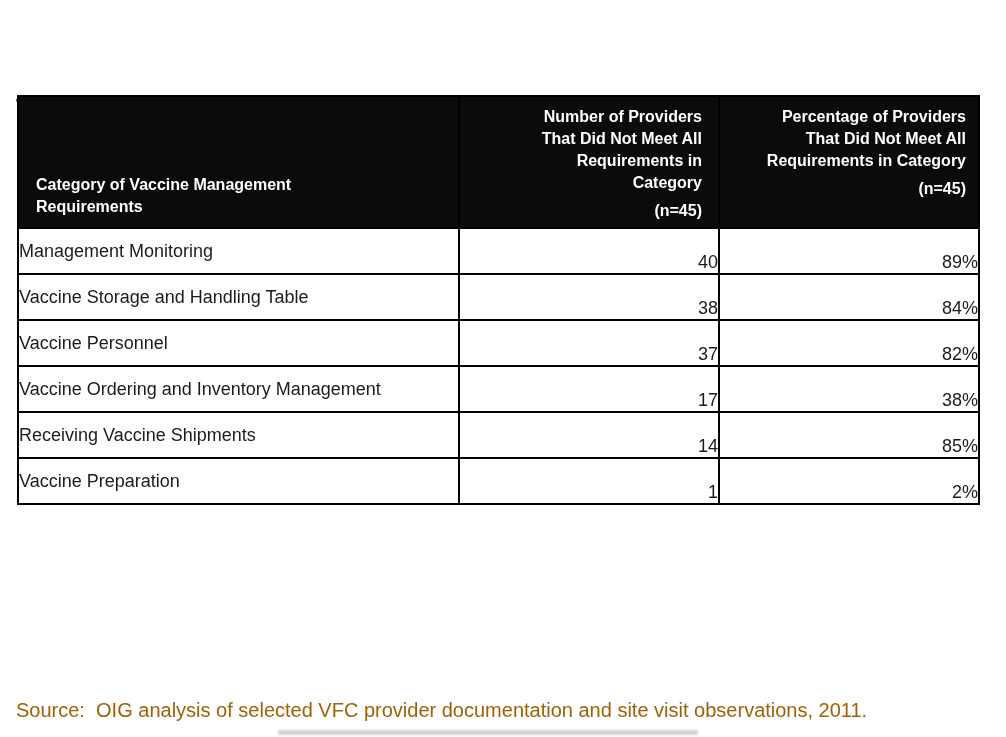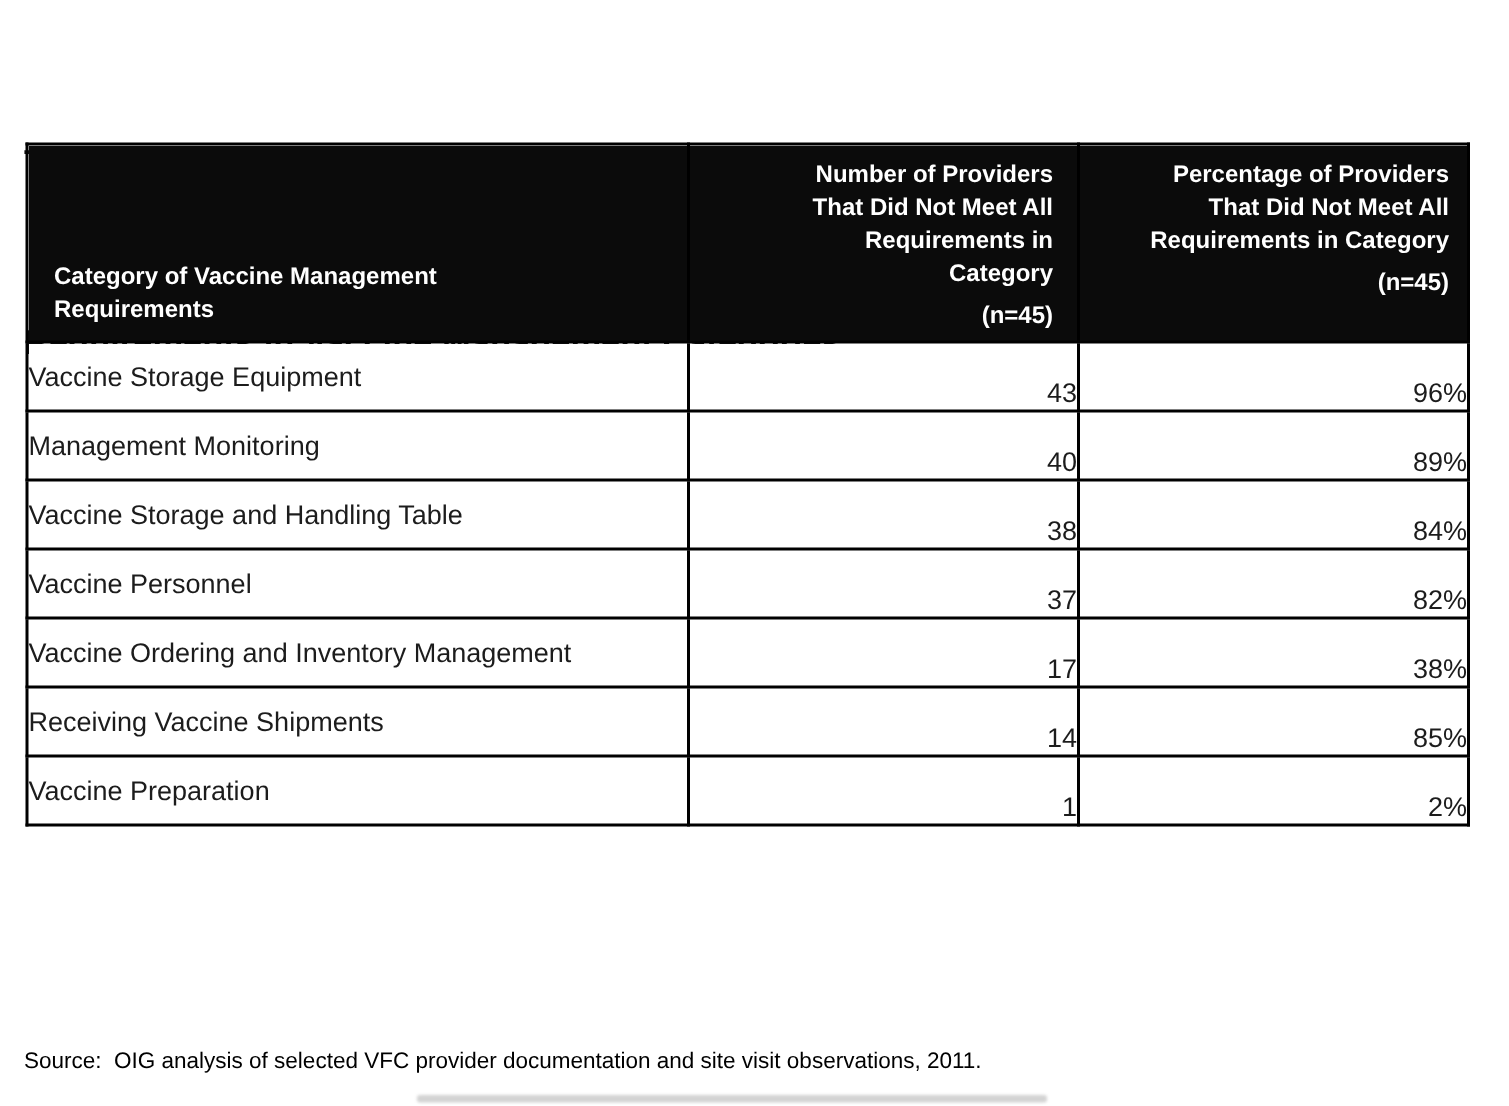--- a/index.html
+++ b/index.html
@@ -95,43 +95,42 @@
   }
   td.c-percentage {
     vertical-align: bottom;
     text-align: right;
     padding: 0 12px 5px 0;
   }
   .source-note {
     position: absolute;
     left: 16px;
     top: 699px;
-    font-size: 15px;
-    color: #000000;
+    font-size: 20px;
+    color: #a16207;
     white-space: pre-wrap;
   }
   .artifact {
     position: absolute;
     left: 278px;
     top: 730px;
     width: 420px;
     height: 5px;
     background: rgba(110, 110, 110, 0.30);
     filter: blur(1px);
     border-radius: 2px;
   }
 </style>
 </head>
 <body>
 
 <div class="page">
 
   <div class="title">
     <div>Table 1:  Number and Percentage of Selected Providers That Did Not Meet All</div>
-    <div>Requirements in Vaccine Management Categories</div>
   </div>
 
   <table class="vm-table">
     <colgroup>
       <col style="width:441px">
       <col style="width:260px">
       <col style="width:260px">
     </colgroup>
     <thead>
       <tr>
@@ -146,25 +145,20 @@
         </th>
         <th class="h-percentage">
           <div class="h-inner">
             <span>Percentage of Providers That Did Not Meet All Requirements in Category</span>
             <span class="n-label">(n=45)</span>
           </div>
         </th>
       </tr>
     </thead>
     <tbody>
-      <tr>
-        <td class="c-category">Vaccine Storage Equipment</td>
-        <td class="c-number">43</td>
-        <td class="c-percentage">96%</td>
-      </tr>
       <tr>
         <td class="c-category">Management Monitoring</td>
         <td class="c-number">40</td>
         <td class="c-percentage">89%</td>
       </tr>
       <tr>
         <td class="c-category">Vaccine Storage and Handling Table</td>
         <td class="c-number">38</td>
         <td class="c-percentage">84%</td>
       </tr>

